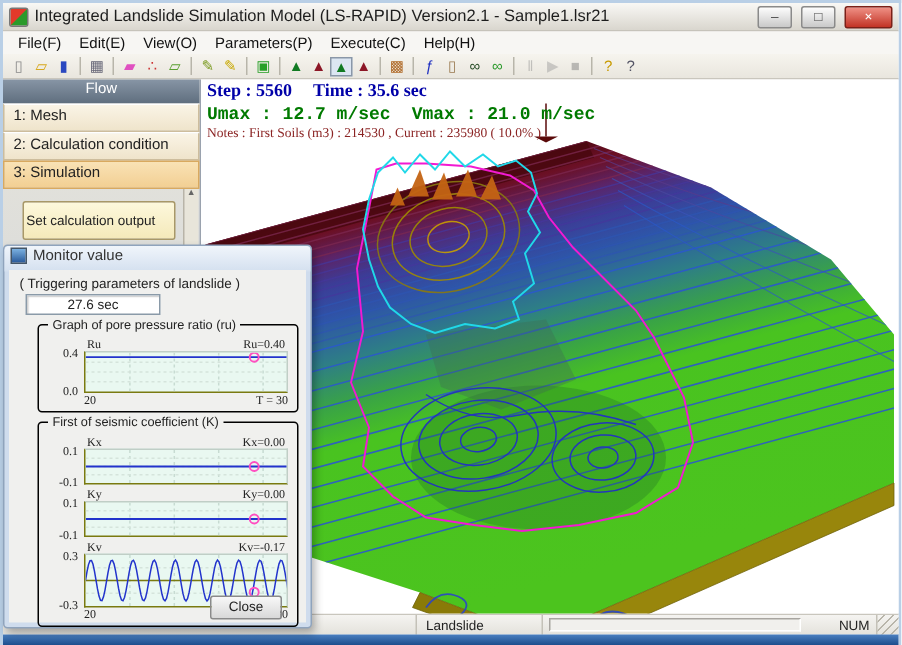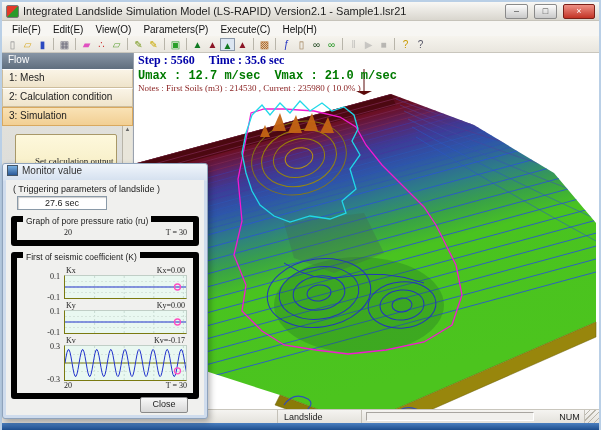--- a/index.html
+++ b/index.html
@@ -27,27 +27,27 @@
            border-bottom:1px solid #c9c6bd;display:flex;align-items:center;padding:0 3px;}
   .tb-icon{width:15px;height:13px;font-size:10px;line-height:13px;text-align:center;}
   .tb-icon.active{border:1px solid #8a97a8;background:#dce6f2;box-sizing:border-box;}
   .tb-icon.disabled{opacity:.45;}
   .tb-sep{width:1px;height:12px;background:#b8b5aa;margin:0 3px;}
   
   .content{flex:1;display:flex;min-height:0;}
   .flow-panel{width:131px;flex:0 0 131px;display:flex;flex-direction:column;
               border-right:1px solid #9aa2ae;background:linear-gradient(#e7e5dc,#c9ced6);}
   .flow-header{height:14px;background:linear-gradient(#8795a5,#5f6e7e);color:#fff;
-               font-size:10px;padding:1px 6px;}
+               font-size:10px;padding:1px 6px;text-align:center;}
   .flow-item{height:13px;background:linear-gradient(#faf4e6,#efe4cb);border:1px solid #cdbd9d;
              border-top-color:#fff;font-size:10px;padding:2px 6px;color:#222;}
   .flow-item.selected{background:linear-gradient(#f9e2b5,#f2cf93);border-color:#d9a95f;}
   .flow-body{flex:1;position:relative;padding:8px 16px 0 12px;}
   .flow-btn{display:block;width:96px;margin:0 auto 18px auto;background:linear-gradient(#fdf8dc,#f4e9ba);
-            border:1px solid #a89868;font-size:9px;padding:21px 2px;text-align:right;color:#222;border-radius:2px;font-family:Liberation Serif, serif;}
+            border:1px solid #a89868;font-size:9px;padding:7px 2px;text-align:left;color:#222;border-radius:2px;}
   .flow-scroll{position:absolute;right:1px;top:0;bottom:0;width:9px;background:#e8e5da;
                border-left:1px solid #b8b4a8;font-size:6px;text-align:center;color:#666;}
   
   .main-view{flex:1;position:relative;background:#fff;overflow:hidden;}
   .hud{position:absolute;left:4px;top:0px;font-family:"Liberation Serif",serif;z-index:5;}
   .hud-line1{font-size:12px;font-weight:bold;color:#0000a8;}
   .hud-line1 span{margin-right:14px;}
   .hud-line2{font-size:12px;font-weight:bold;color:#007a00;}
   .hud-line2 span{margin-right:14px;font-family:Liberation Mono, monospace;}
   .hud-line3{font-size:9px;color:#8b2424;}
@@ -68,21 +68,21 @@
            background:#cfdced;border:1px solid #8fa3bc;border-radius:3px;
            box-shadow:2px 3px 6px rgba(0,0,0,.3);box-sizing:border-box;}
   .mon-title{height:15px;display:flex;align-items:flex-start;gap:4px;padding:1px 4px;font-size:10px;color:#333;
              background:linear-gradient(#f0f5fb,#d4e0ef);border-radius:3px 3px 0 0;}
   .mon-icon{width:9px;height:9px;background:linear-gradient(#7ab0e0,#2a5a9a);border:1px solid #456;}
   .mon-body{position:absolute;left:3px;right:3px;top:16px;bottom:3px;background:#f0f0ee;
             padding:2px 5px;font-size:9px;color:#222;box-sizing:border-box;}
   .mon-subtitle{font-size:9px;margin:2px 0 2px 2px;}
   .time-field{width:88px;height:12px;line-height:12px;border:1px solid #8a9aa8;background:#fff;
               box-shadow:inset 1px 1px 1px #ccc;font-size:9px;text-align:center;margin:1px 0 4px 6px;}
-  .groupbox{border:6px solid #000000;border-radius:3px;position:relative;margin-top:6px;padding:6px 4px 2px 21px;}
+  .groupbox{border:1px solid #000000;border-radius:3px;position:relative;margin-top:6px;padding:6px 4px 2px 4px;margin-left:14px;}
   .groupbox-label{position:absolute;top:-6px;left:6px;background:#f0f0ee;padding:0 3px;font-size:8.5px;}
   .graph-row{position:relative;margin:11px 2px 0 26px;}
   .plot{background:#e9f8f1;border:1px solid #c0cec6;border-left:1px solid #7a7a10;border-bottom:1px solid #7a7a10;overflow:hidden;}
   .row-ru .plot{height:26px;}
   .row-k .plot{height:22px;}
   .row-kv .plot{height:34px;}
   .g-name{position:absolute;top:-9px;left:2px;font:8px "Liberation Serif",serif;}
   .g-val{position:absolute;top:-9px;right:2px;font:8px "Liberation Serif",serif;}
   .g-ytop{position:absolute;left:-26px;top:-3px;width:22px;text-align:right;font:8px "Liberation Serif",serif;}
   .g-ybot{position:absolute;left:-26px;bottom:-3px;width:22px;text-align:right;font:8px "Liberation Serif",serif;}
@@ -305,20 +305,37 @@
   <div class="mon-title">
     <span class="mon-icon"></span>
     <span>Monitor value</span>
   </div>
   <div class="mon-body">
     <div class="mon-subtitle">( Triggering parameters of landslide )</div>
     <div class="time-field">27.6 sec</div>
 
     <div class="groupbox">
       <span class="groupbox-label">Graph of pore pressure ratio (ru)</span>
+      <div class="graph-row row-ru">
+        <span class="g-name">Ru</span>
+        <span class="g-val">Ru=0.40</span>
+        <span class="g-ytop">0.4</span>
+        <span class="g-ybot">0.0</span>
+        <div class="plot"><svg width="148" height="26">
+              <line x1="29.6" y1="0" x2="29.6" y2="26" stroke="#c7dbd2" stroke-dasharray="2,2" stroke-width="1"></line>
+              <line x1="59.2" y1="0" x2="59.2" y2="26" stroke="#c7dbd2" stroke-dasharray="2,2" stroke-width="1"></line>
+              <line x1="88.80000000000001" y1="0" x2="88.80000000000001" y2="26" stroke="#c7dbd2" stroke-dasharray="2,2" stroke-width="1"></line>
+              <line x1="118.4" y1="0" x2="118.4" y2="26" stroke="#c7dbd2" stroke-dasharray="2,2" stroke-width="1"></line>
+              <line x1="0" y1="6.5" x2="148" y2="6.5" stroke="#d5e4dc" stroke-dasharray="2,2" stroke-width="1"></line>
+              <line x1="0" y1="13" x2="148" y2="13" stroke="#d5e4dc" stroke-dasharray="2,2" stroke-width="1"></line>
+              <line x1="0" y1="19.5" x2="148" y2="19.5" stroke="#d5e4dc" stroke-dasharray="2,2" stroke-width="1"></line>
+              <line x1="0" y1="3.12" x2="148" y2="3.12" stroke="#2233cc" stroke-width="1.2"></line>
+              <circle cx="112.48" cy="3.12" r="3" stroke="#ff4fc1" fill="none" stroke-width="1.3"></circle>
+            </svg></div>
+      </div>
       <div class="xaxis">
         <span>20</span>
         <span>T = 30</span>
       </div>
     </div>
 
     <div class="groupbox">
       <span class="groupbox-label">First of seismic coefficient (K)</span>
       <div class="graph-row row-k">
         <span class="g-name">Kx</span>

